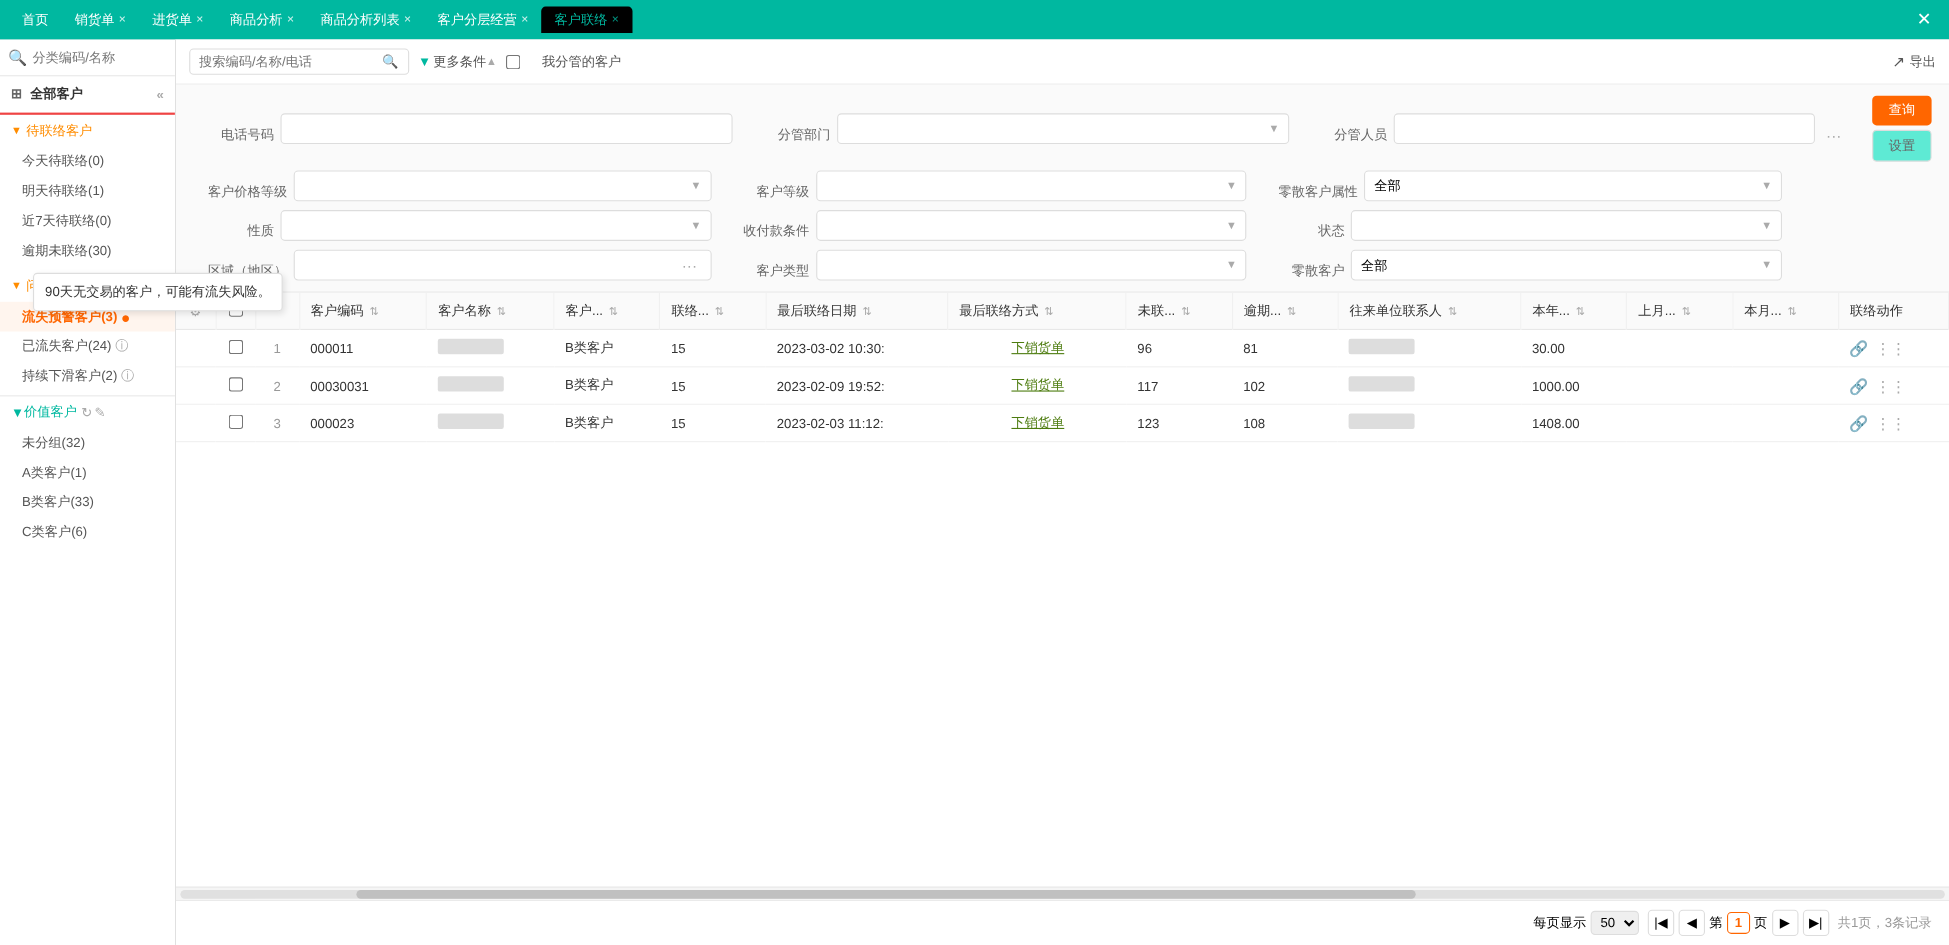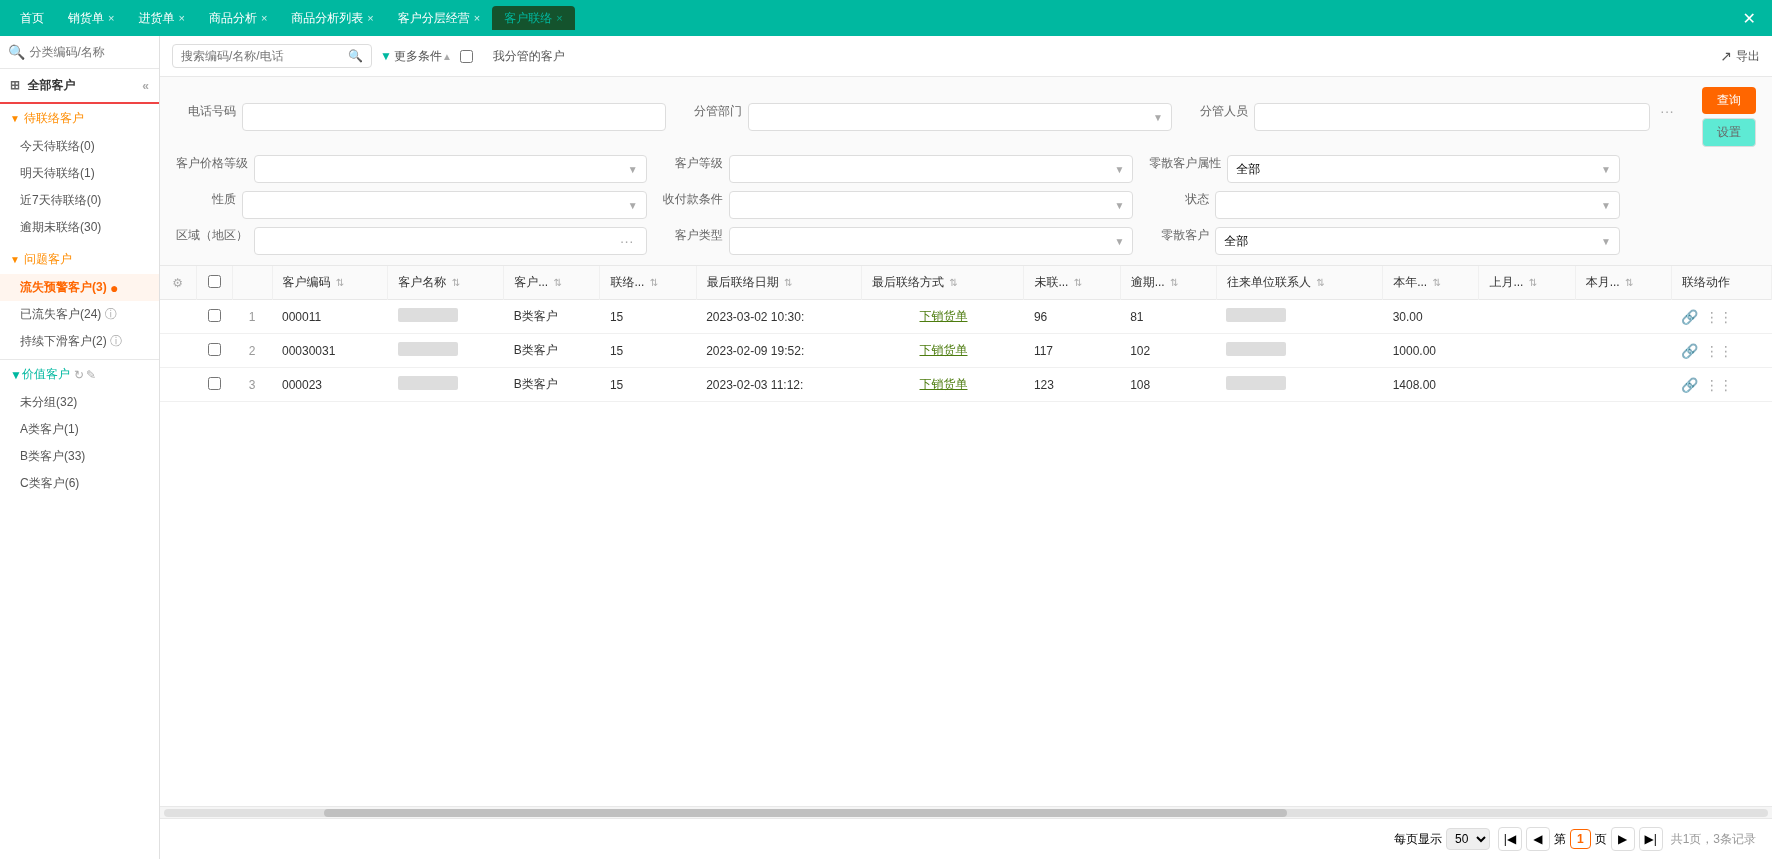--- a/index.html
+++ b/index.html
@@ -17,21 +17,21 @@
     .top-nav .nav-item {
       padding: 0 12px;
       height: 24px;
       display: flex;
       align-items: center;
       cursor: pointer;
       font-size: 13px;
       white-space: nowrap;
     }
     .top-nav .nav-item.active {
-      background: #14532d;
+      background: #000000;
       color: #00b8a0;
       border-radius: 4px 4px 0 0;
       justify-content: space-between;
     }
     .top-nav .nav-item.home {
       color: white;
     }
     .top-nav .nav-close {
       margin-left: 4px;
       font-size: 11px;
@@ -211,23 +211,24 @@
       padding: 10px 16px;
     }
     .filter-row {
       display: flex;
       align-items: center;
       margin-bottom: 8px;
       gap: 16px;
     }
     .filter-item {
       display: flex;
-      align-items: flex-start;
+      align-items: flex-end;
       flex: 1;
       gap: 6px;
+      margin-left: 13px;
     }
     .filter-item label {
       color: #666;
       white-space: nowrap;
       min-width: 60px;
       text-align: right;
     }
     .filter-item input[type=text] {
       flex: 1;
       border: 1px solid #ddd;
@@ -452,20 +453,23 @@
     </div>
     <div class="sidebar-item">
       <span>逾期未联络(30)</span>
     </div>
 
     <div class="sidebar-section-title" style="margin-top:4px;">
       <span class="arrow">▼</span>
       <span>问题客户</span>
     </div>
 
+    <div class="tooltip-box">
+      <span>90天无交易的客户，可能有流失风险。</span>
+    </div>
 
     <div class="sidebar-item active">
       <span>流失预警客户(3)</span>
       <span style="color:#ff6600; font-size:14px; vertical-align:middle;">●</span>
     </div>
     <div class="sidebar-item">
       <span>已流失客户(24)</span>
       <span style="color:#aaa; font-size:12px;">ⓘ</span>
     </div>
     <div class="sidebar-item">

